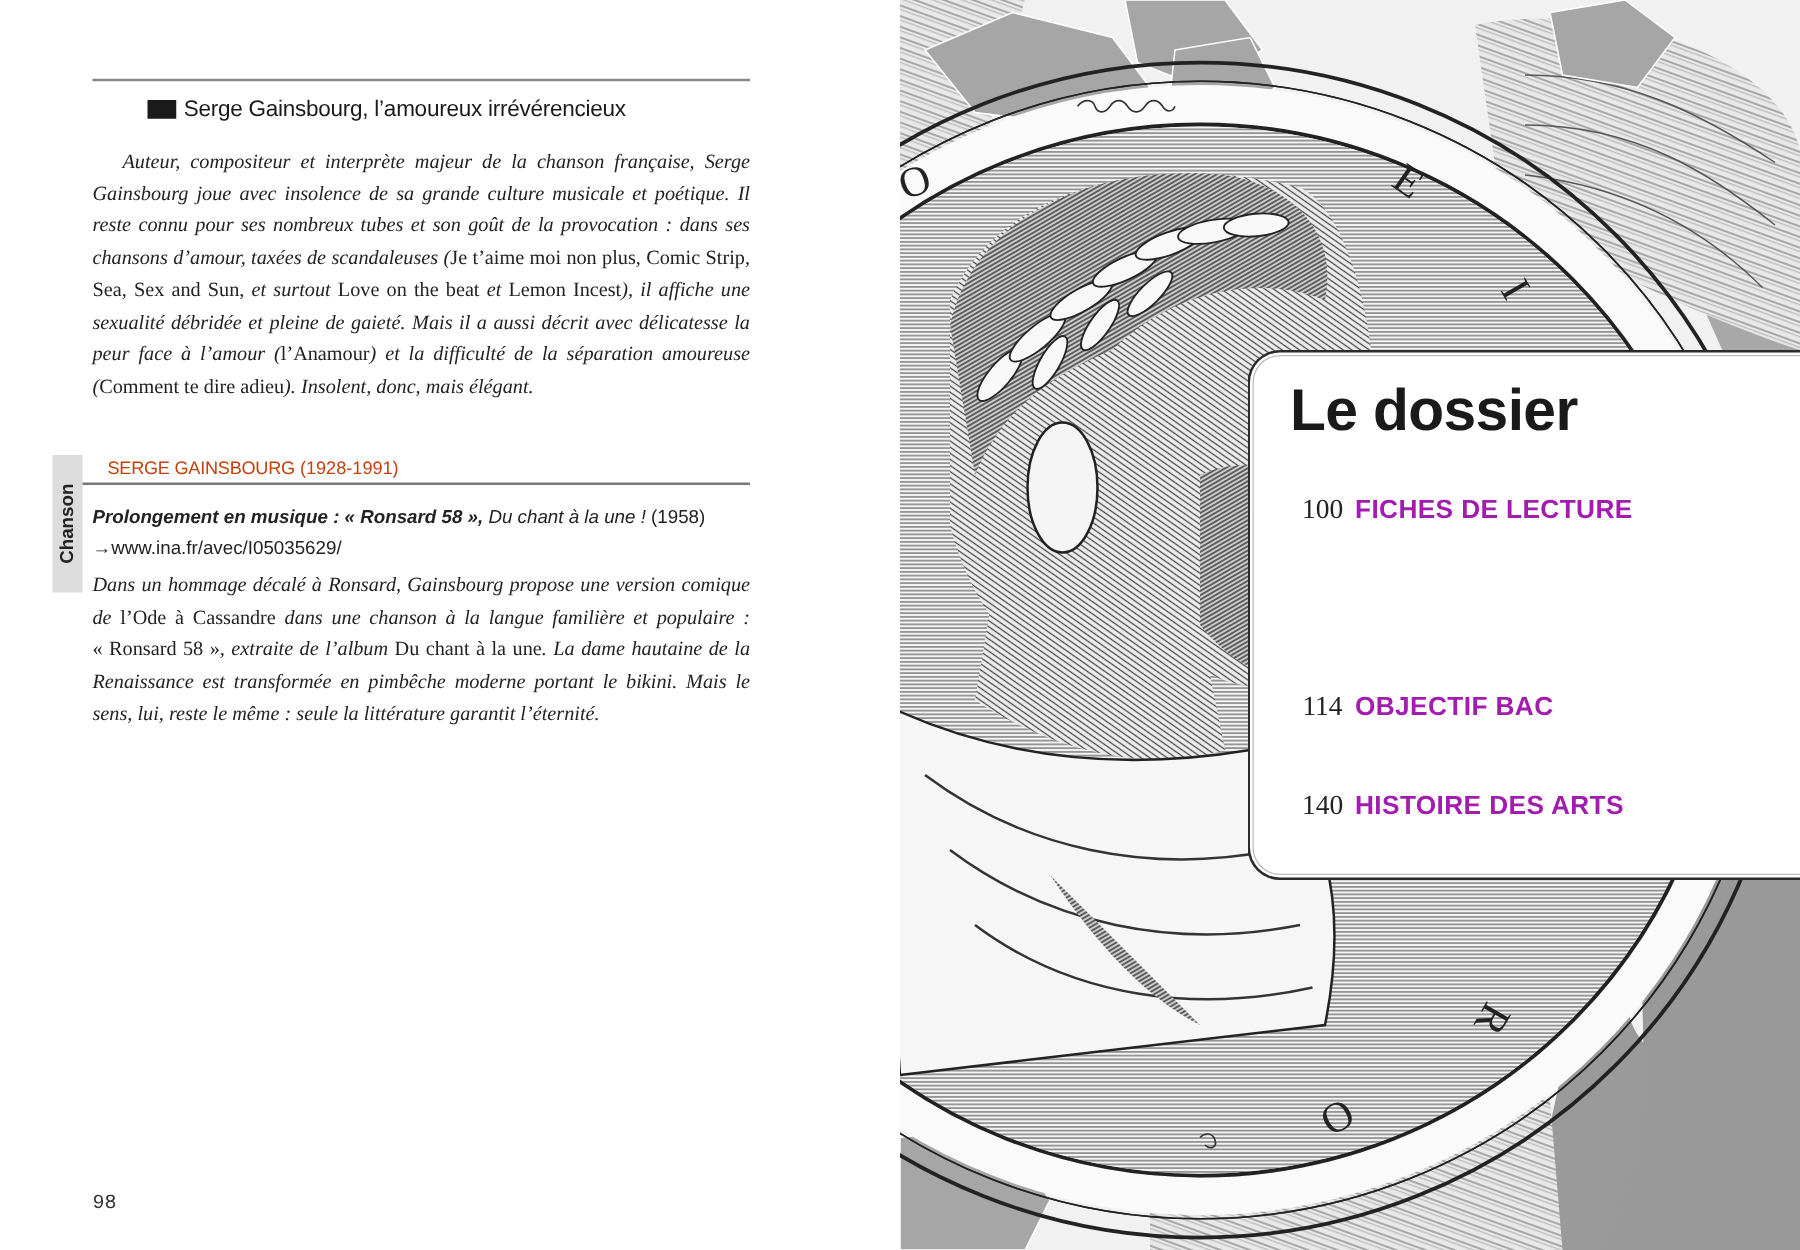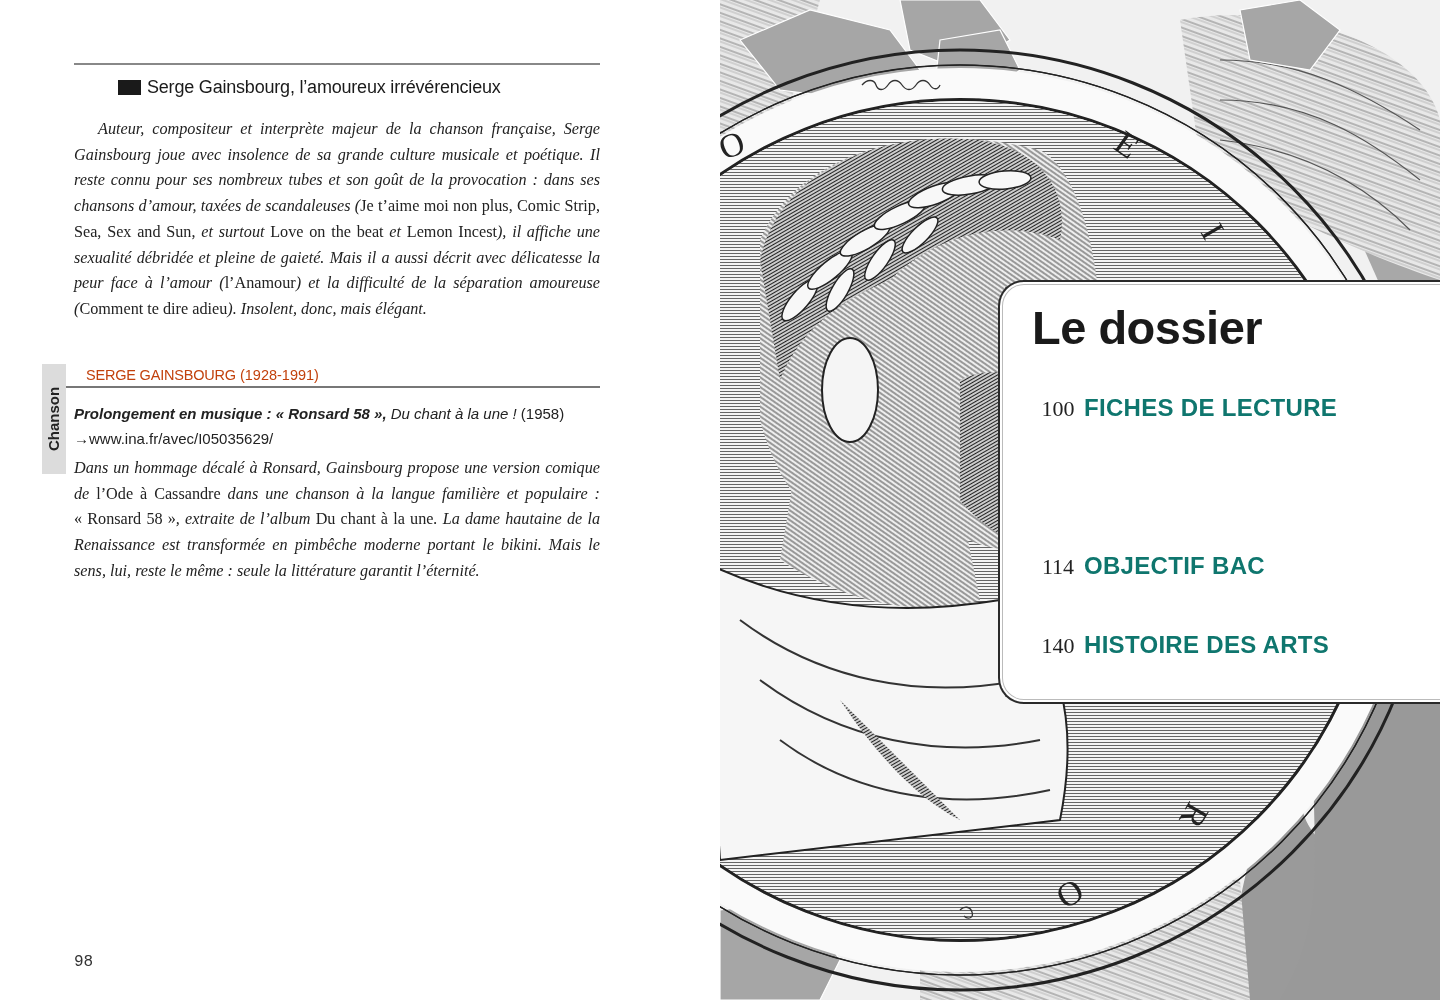--- a/index.html
+++ b/index.html
@@ -77,22 +77,22 @@
     .dossier-title {
       position: absolute; left: 32px; top: 18px;
       font-family: "Liberation Sans", sans-serif; font-weight: bold;
       font-size: 47px; color: #1a1a1a; letter-spacing: -0.5px;
     }
     .toc-item { position: absolute; left: 32px; display: flex; align-items: baseline; text-align: center; }
     .toc-num {
       font-family: "Liberation Serif", serif; font-size: 22px; color: #222; width: 52px;
     }
     .toc-label {
-      font-family: "Liberation Sans", sans-serif; font-weight: bold; font-size: 24px;
-      color: #0f766e; letter-spacing: 0.3px;
+      font-family: "Liberation Sans", sans-serif; font-weight: bold; font-size: 21px;
+      color: #a21caf; letter-spacing: 0.3px;
     }
   </style>
 </head>
 <body>
 
 <div class="left-page">
   <div class="head-rule"></div>
 
   <div class="section-title">
     <span class="title-square"></span>

